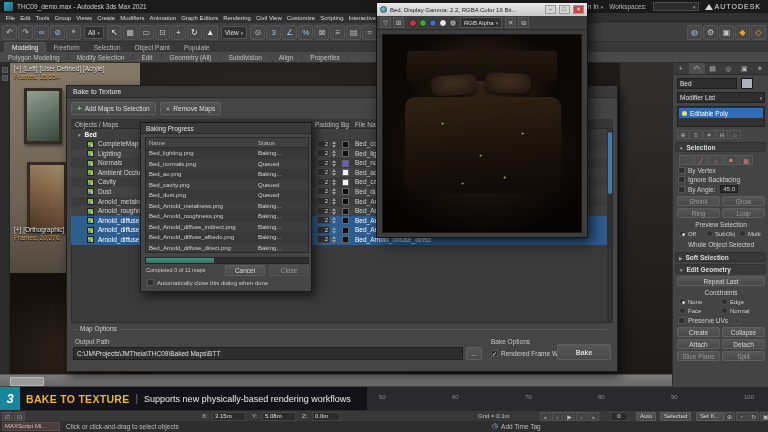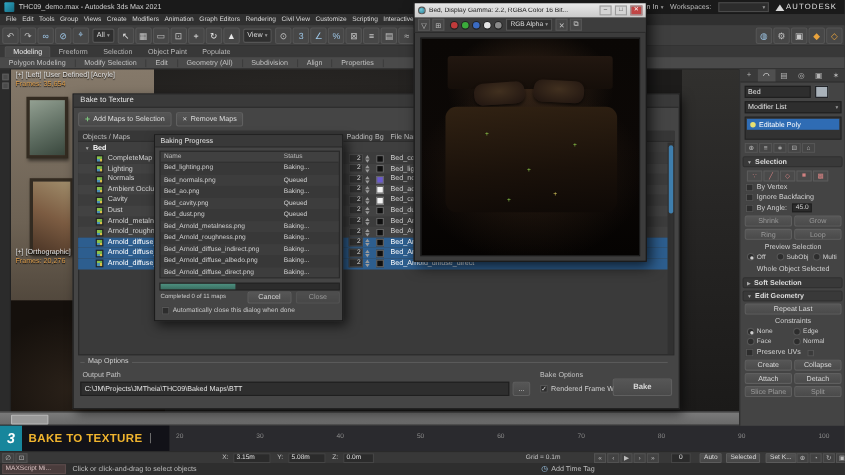--- a/index.html
+++ b/index.html
@@ -309,20 +309,21 @@
       <span class="tick" style="left: 452px;">60</span>
       <span class="tick" style="left: 525px;">70</span>
       <span class="tick" style="left: 598px;">80</span>
       <span class="tick" style="left: 671px;">90</span>
       <span class="tick" style="left: 744px;">100</span>
     </div>
   <div class="banner">
     <span class="banner-num">3</span>
     <span class="banner-title">BAKE TO TEXTURE</span>
     <span class="banner-div">|</span>
+    <span class="banner-sub">Supports new physically-based rendering workflows</span>
   </div>
 
   <div class="statusbar">
     <span id="sb-left" class="sb-cluster" style="left:2px">
         <span class="sb-ic2">∅</span>
         <span class="sb-ic2">⊡</span>
       </span>
     <span class="sb-text" style="left:202px">X:</span>
     <span class="sb-field" style="left:212px;width:34px">3.15m</span>
     <span class="sb-text" style="left:252px">Y:</span>

